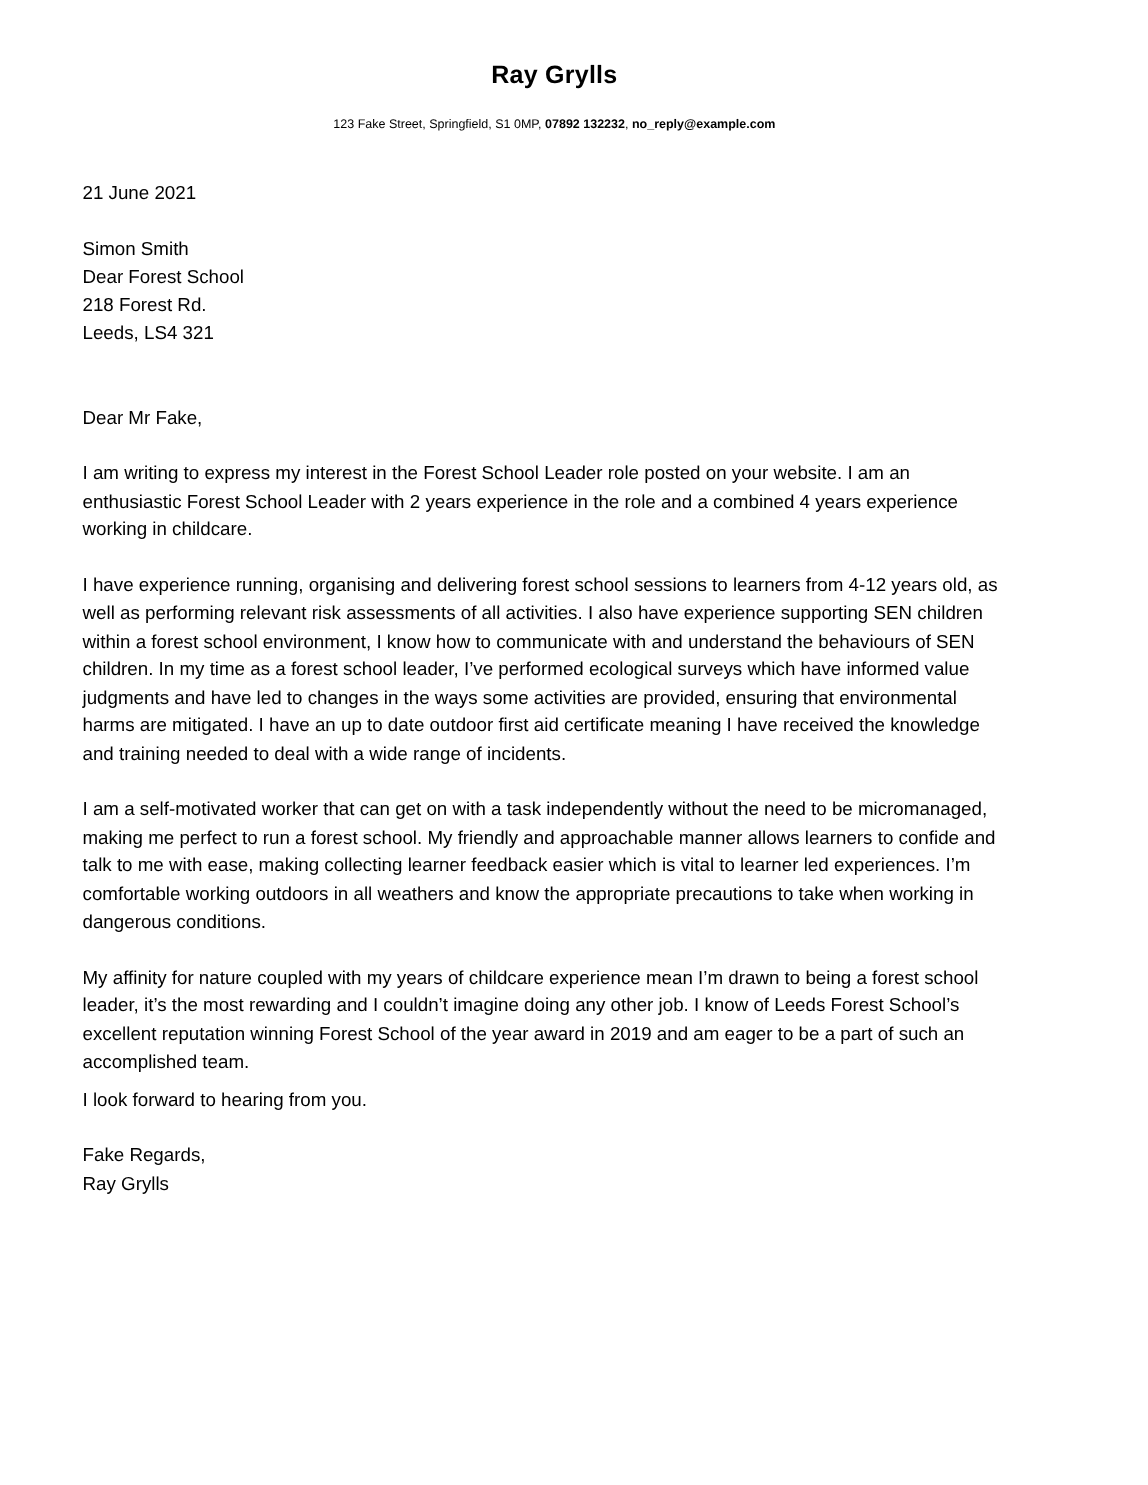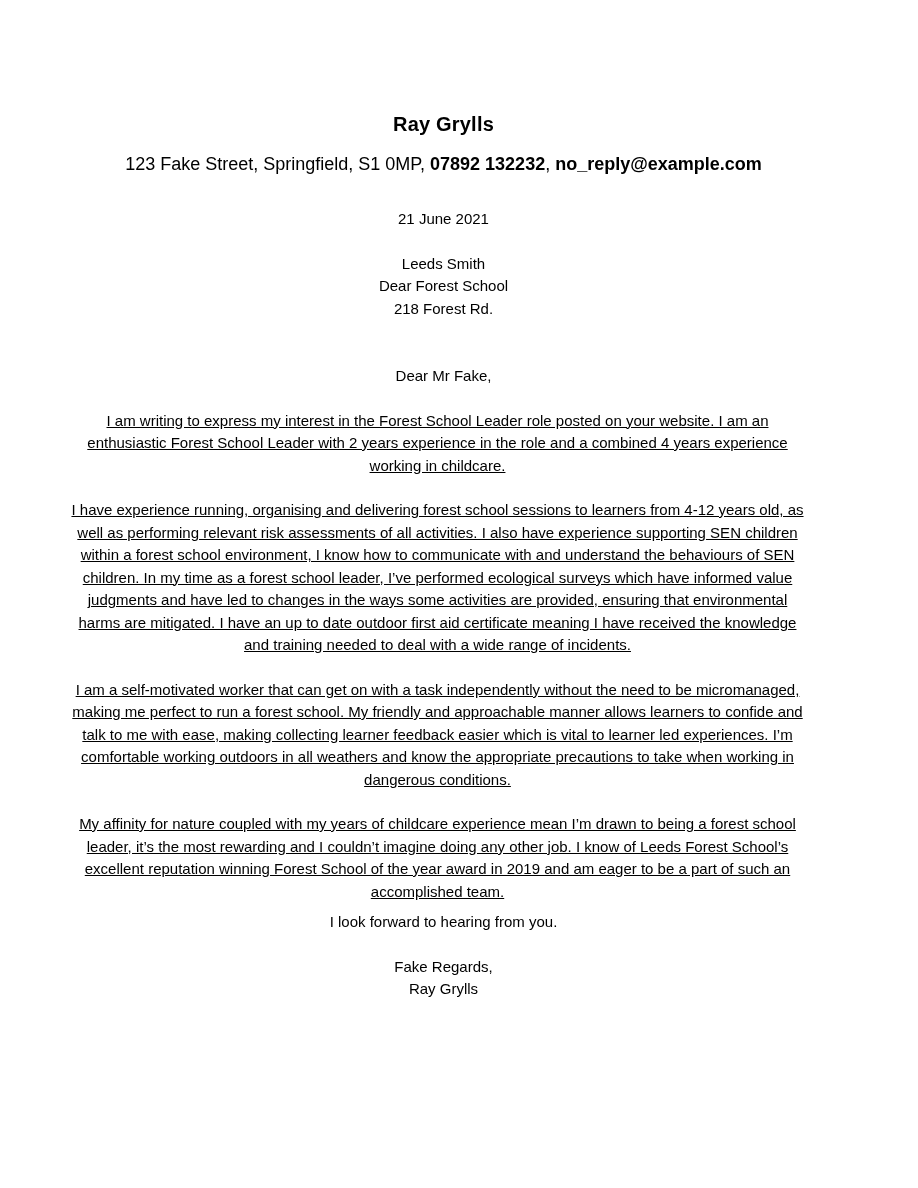--- a/index.html
+++ b/index.html
@@ -9,57 +9,55 @@
   }
   .page {
     position: relative;
     width: 886px;
     height: 1188px;
     background: #ffffff;
     overflow: hidden;
     font-family: "Liberation Sans", "DejaVu Sans", sans-serif;
     color: #000000;
     box-sizing: border-box;
-    padding: 112px 65px 0 66px;
+    padding: 48px 65px 0 66px;
   }
   .letter-header {
     text-align: center;
   }
   .letter-name {
     font-size: 20px;
     font-weight: bold;
     line-height: 24px;
     letter-spacing: 0.2px;
   }
   .contact-line {
     margin-top: 17px;
-    font-size: 18px;
+    font-size: 10px;
     line-height: 22px;
     white-space: normal;
   }
   .contact-line .bold {
     font-weight: bold;
   }
   .letter-body {
     font-size: 15px;
     line-height: 22.5px;
-    text-align: center;
   }
   .date-line {
     margin-top: 33px;
   }
   .recipient-block {
     margin-top: 22px;
   }
   .salutation {
     margin-top: 45px;
   }
   .letter-body p {
     margin: 22px 12px 0 0;
-    text-decoration: underline;
   }
   .closing {
     margin-top: 8px;
   }
   .signoff-block {
     margin-top: 22px;
   }
 </style>
 </head>
 <body>
@@ -71,23 +69,24 @@
     <div class="contact-line">
       <span>123 Fake Street, Springfield, S1 0MP, </span><span class="bold">07892 132232</span><span>, </span><span class="bold">no_reply@example.com</span>
     </div>
   </div>
 
   <div class="letter-body">
 
     <div class="date-line">21 June 2021</div>
 
     <div class="recipient-block">
-      <div>Leeds Smith</div>
+      <div>Simon Smith</div>
       <div>Dear Forest School</div>
       <div>218 Forest Rd.</div>
+      <div>Leeds, LS4 321</div>
     </div>
 
     <div class="salutation">Dear Mr Fake,</div>
 
     <p>I am writing to express my interest in the Forest School Leader role posted on your website. I am an enthusiastic Forest School Leader with 2 years experience in the role and a combined 4 years experience working in childcare.</p>
 
     <p>I have experience running, organising and delivering forest school sessions to learners from 4-12 years old, as well as performing relevant risk assessments of all activities. I also have experience supporting SEN children within a forest school environment, I know how to communicate with and understand the behaviours of SEN children. In my time as a forest school leader, I’ve performed ecological surveys which have informed value judgments and have led to changes in the ways some activities are provided, ensuring that environmental harms are mitigated. I have an up to date outdoor first aid certificate meaning I have received the knowledge and training needed to deal with a wide range of incidents.</p>
 
     <p>I am a self-motivated worker that can get on with a task independently without the need to be micromanaged, making me perfect to run a forest school. My friendly and approachable manner allows learners to confide and talk to me with ease, making collecting learner feedback easier which is vital to learner led experiences. I’m comfortable working outdoors in all weathers and know the appropriate precautions to take when working in dangerous conditions.</p>
 

